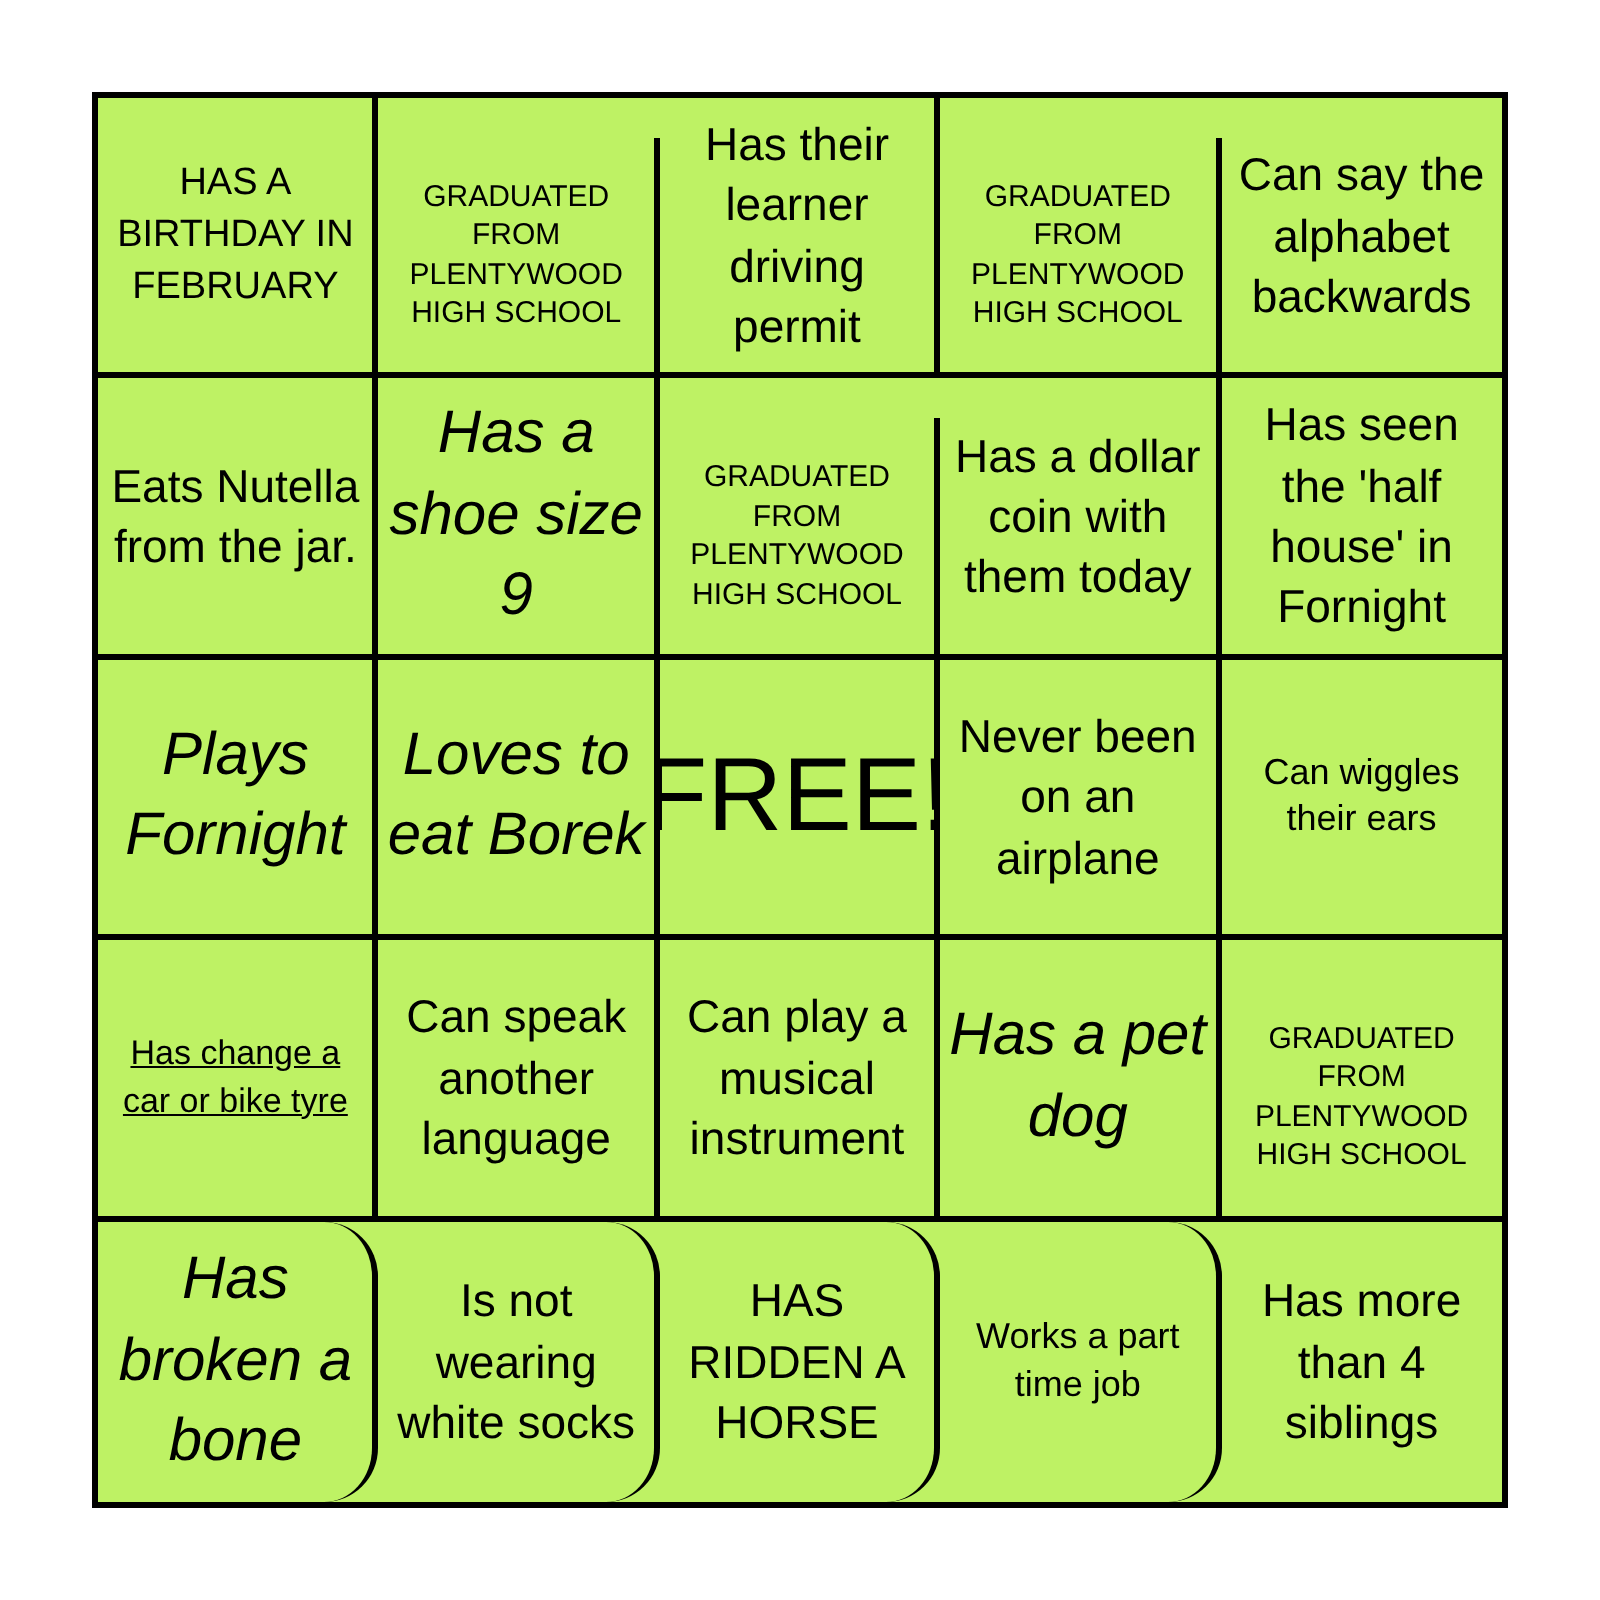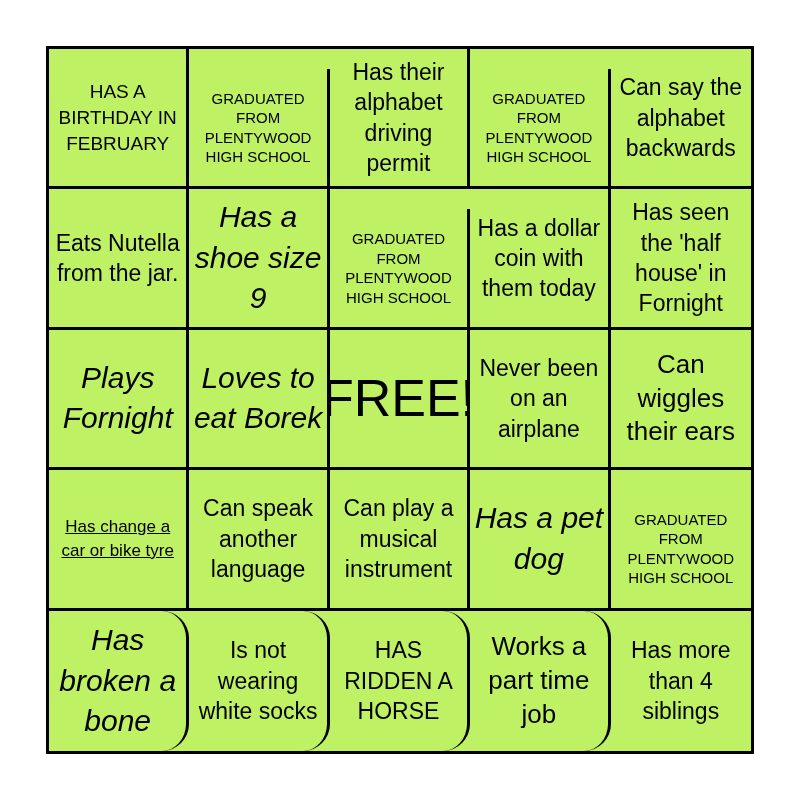--- a/index.html
+++ b/index.html
@@ -5,38 +5,38 @@
   html, body { margin:0; padding:0; background:#ffffff; }
   body { width:800px; height:800px; position:relative; overflow:hidden; font-family:"Liberation Sans", sans-serif; color:#000; }
   .card { position:absolute; left:46px; top:46px; width:708px; height:708px; box-sizing:border-box; border:3px solid #000; background:#bef264; }
   .grid { display:grid; grid-template-columns:repeat(5, 1fr); grid-template-rows:repeat(5, 1fr); width:100%; height:100%; }
   .cell { border-right:3px solid #000; border-bottom:3px solid #000; display:flex; align-items:center; justify-content:center; text-align:center; box-sizing:border-box; padding:4px; line-height:1.18; overflow:hidden; cursor:pointer; }
   .cell:nth-child(5n) { border-right:none; }
   .cell:nth-child(n+21) { border-bottom:none;border-radius:27px; }
   .s-xs { font-size:15px; line-height:1.3;margin-top:20px; }
   .s-sm { font-size:17px; line-height:1.4;text-decoration:underline; }
   .s-lg { font-size:23px; line-height:1.32; }
-  .s-xl { font-size:26px; line-height:1.3; }
+  .s-xl { font-size:18px; line-height:1.3; }
   .s-xxl { font-size:30px; line-height:1.35;font-style:italic; }
   .s-free { font-size:52px; }
   .caps { font-size:19px; line-height:1.35; }
 </style>
 </head>
 <body>
 
 <div class="card">
   <div class="grid">
     <div class="cell caps">
         <span>HAS A BIRTHDAY IN FEBRUARY</span>
       </div>
     <div class="cell s-xs">
         <span>GRADUATED FROM PLENTYWOOD HIGH SCHOOL</span>
       </div>
     <div class="cell s-lg">
-        <span>Has their alphabet driving permit</span>
+        <span>Has their learner driving permit</span>
       </div>
     <div class="cell s-xs">
         <span>GRADUATED FROM PLENTYWOOD HIGH SCHOOL</span>
       </div>
     <div class="cell s-lg">
         <span>Can say the alphabet backwards</span>
       </div>
 
     <div class="cell s-lg">
         <span>Eats Nutella from the jar.</span>

